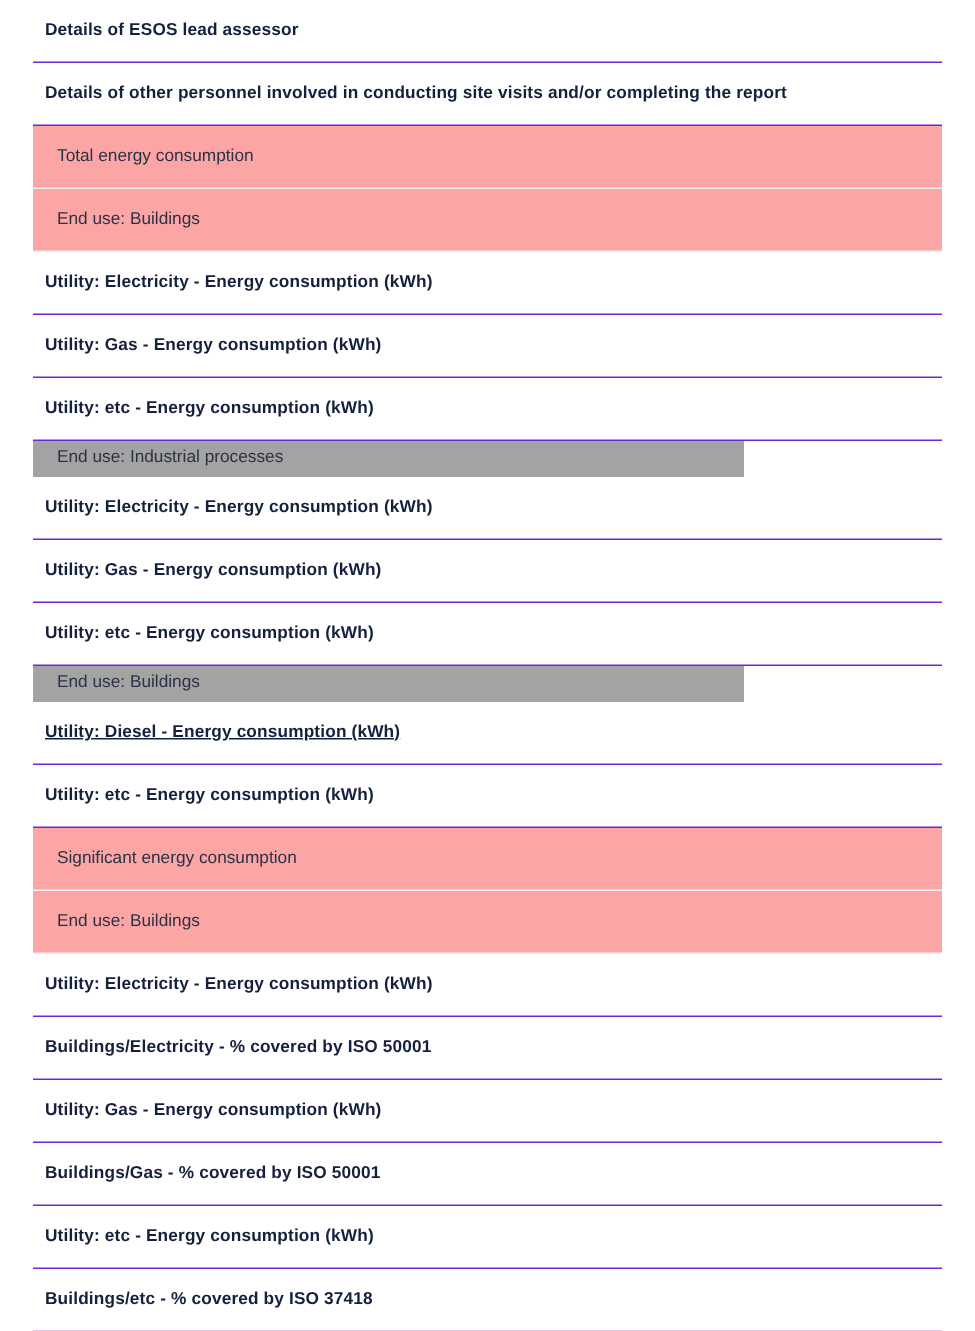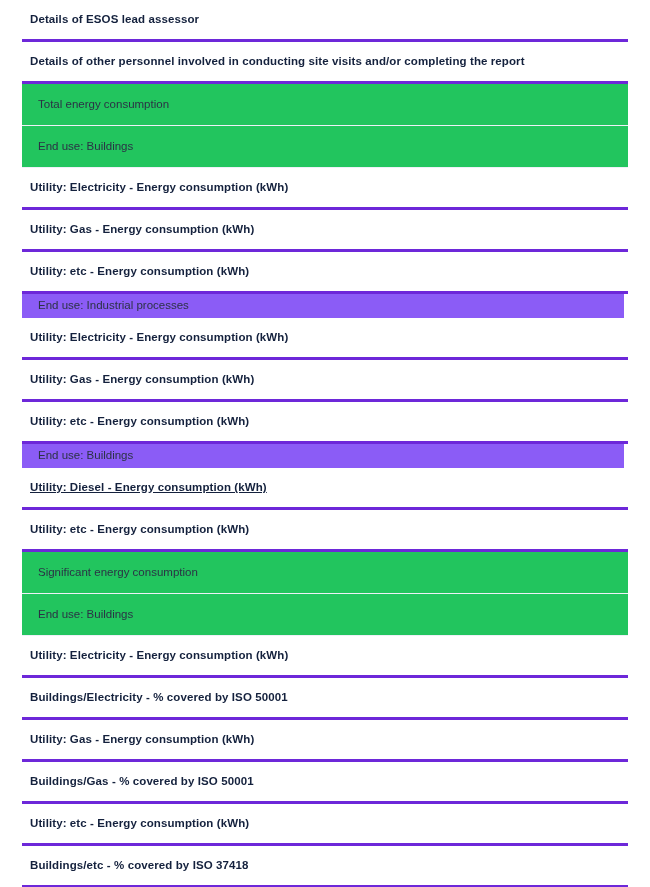--- a/index.html
+++ b/index.html
@@ -28,48 +28,48 @@
   
   .row {
     box-sizing: border-box;
     display: flex;
     align-items: center;
   }
 
   
   .row.head {
     background: #ffffff;
-    border-bottom: 3px solid #6d28d9;
+    border-bottom: 1px solid #6d28d9;
     font-weight: bold;
     font-size: 11.5px;
     color: #14213d;
     padding: 0 6px 0 8px;
     height: 42px;
     letter-spacing: 0.1px;
   }
 
   
   .row.shade {
-    background: #22c55e;
+    background: #fca5a5;
     color: #2b3245;
     font-weight: normal;
     font-size: 11.5px;
     padding: 0 6px 0 16px;
     height: 42px;
     border-bottom: 1px solid #eef0f7;
   }
 
   
   .row.bar {
-    background: #8b5cf6;
+    background: #a3a3a3;
     color: #2b3245;
     font-size: 11.5px;
     padding: 0 6px 0 16px;
     height: 24px;
-    width: 602px;
+    width: 474px;
     border-bottom: none;
   }
 
   .label {
     display: block;
     line-height: 1.2;
     white-space: nowrap;
   }
 </style>
 </head>

